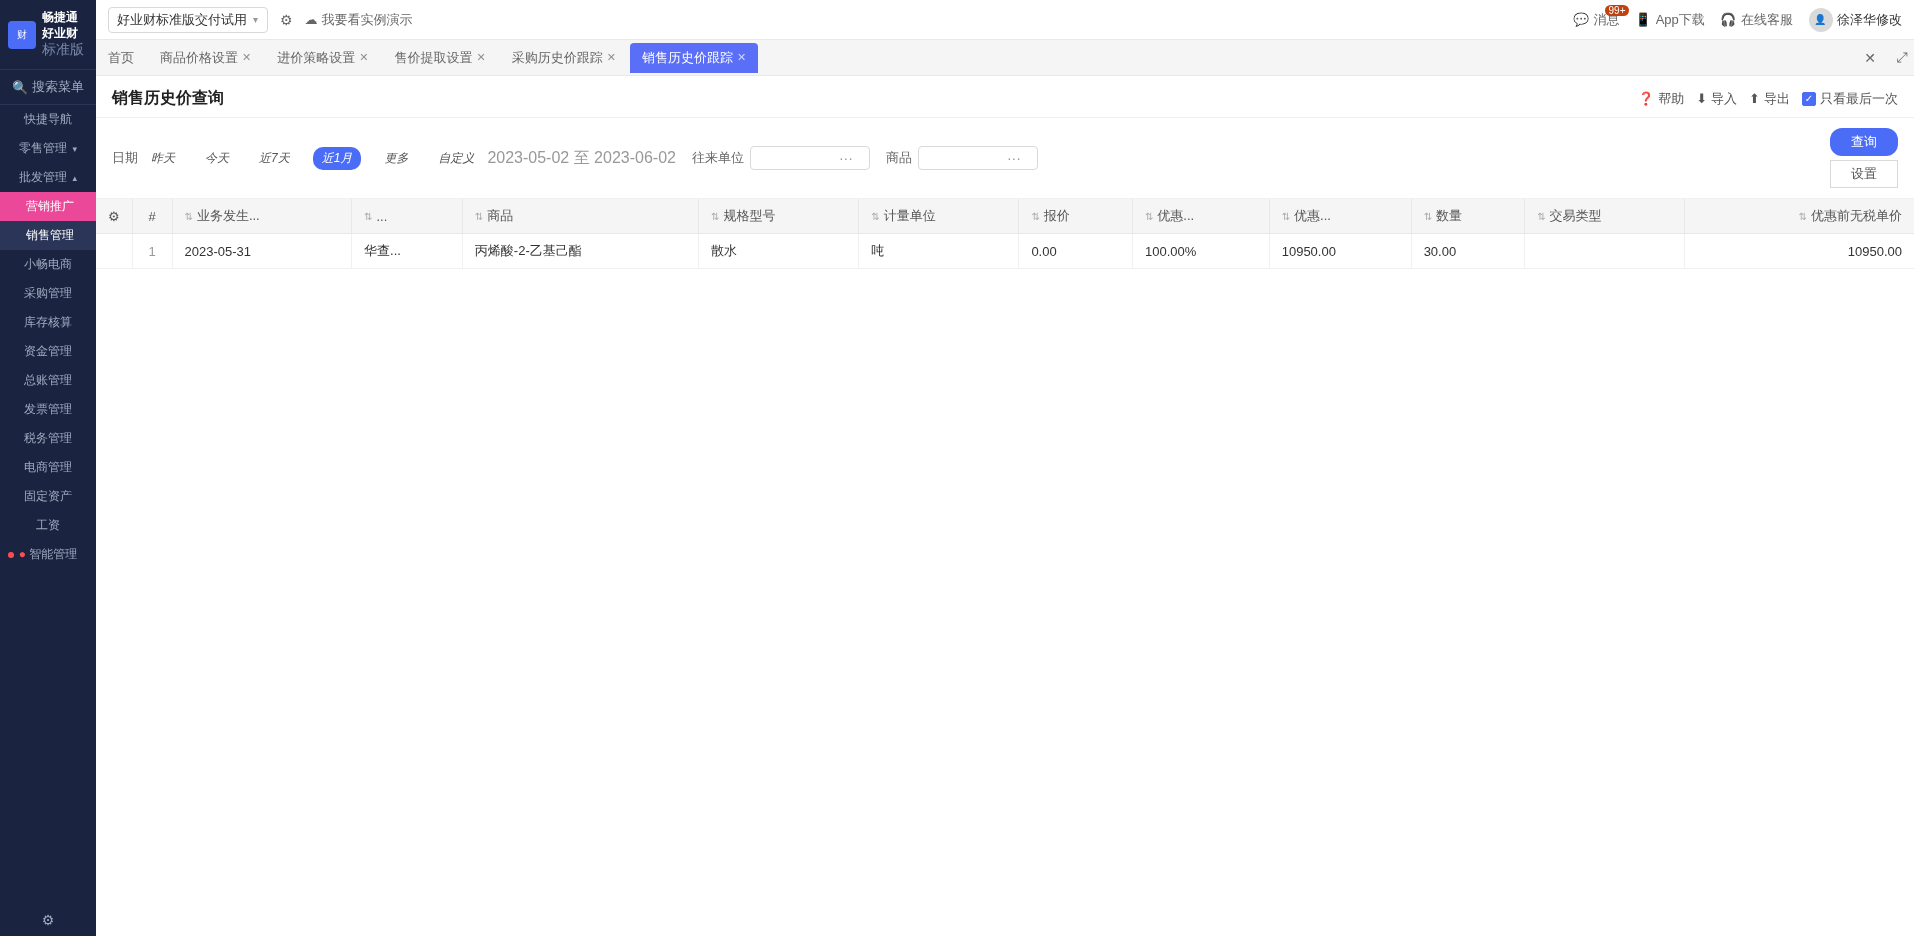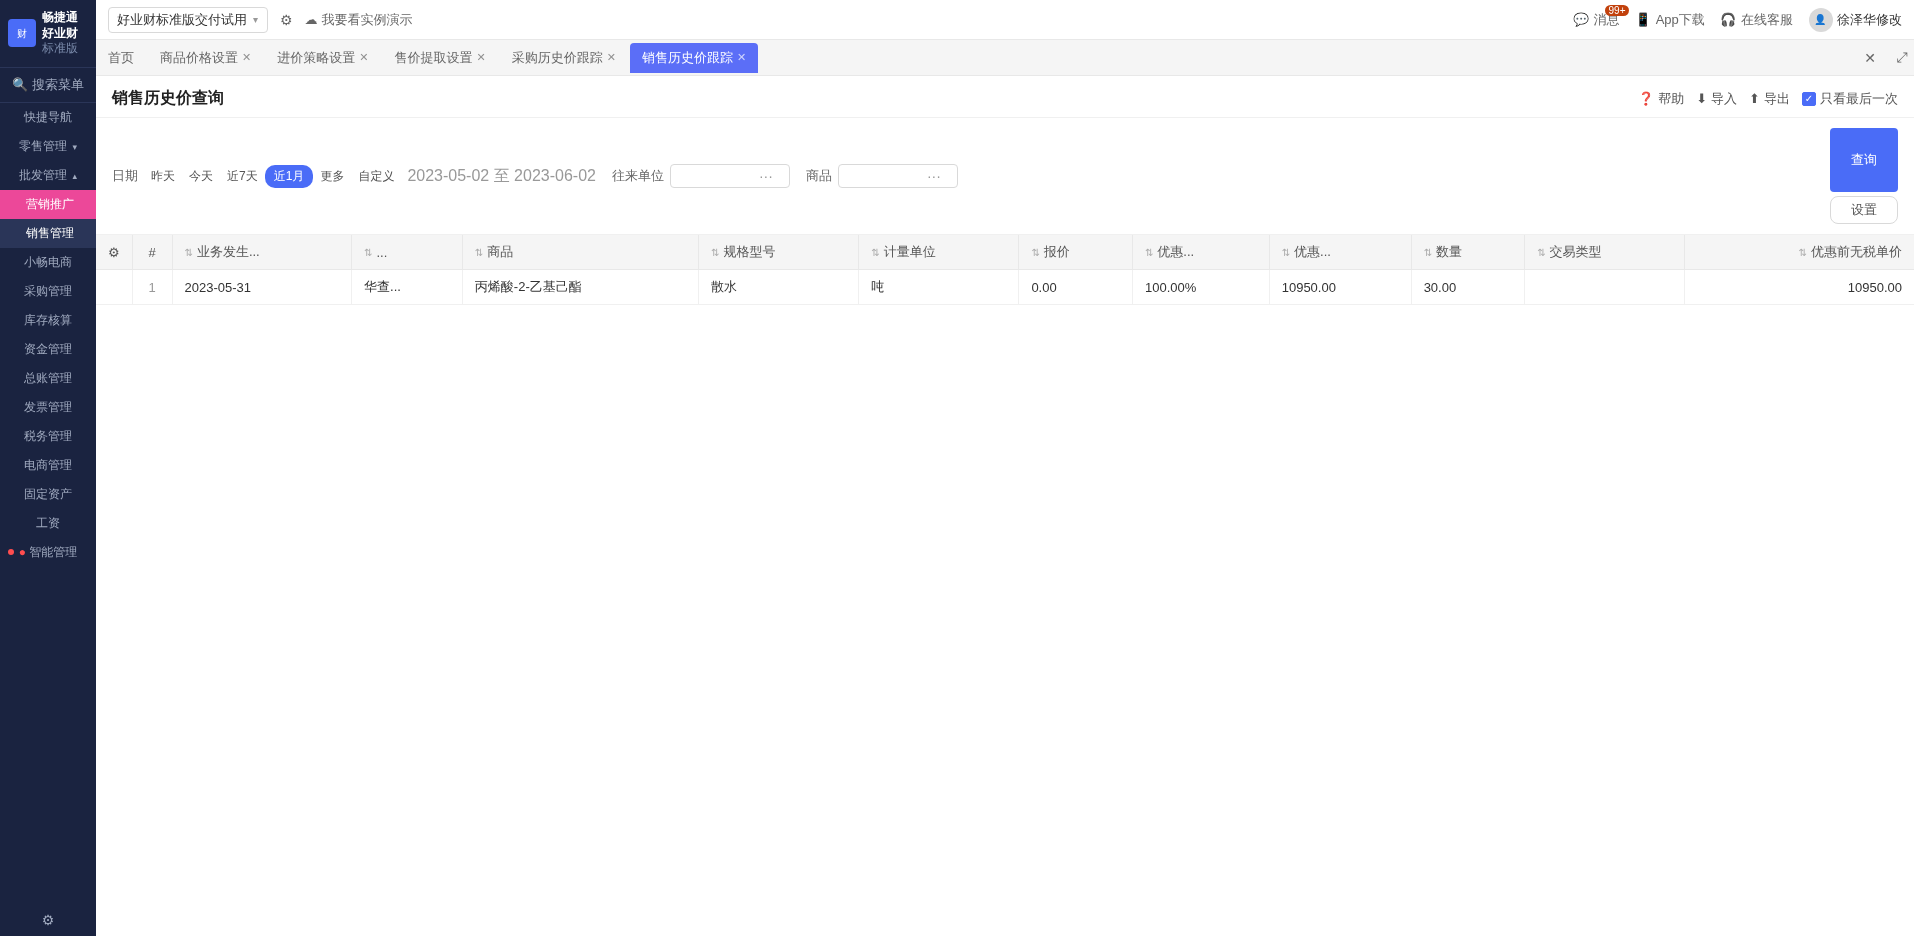--- a/index.html
+++ b/index.html
@@ -218,21 +218,21 @@
       border-bottom: 1px solid #f0f0f0;
     }
     .filter-group {
       display: flex; align-items: center; gap: 6px;
     }
     .filter-label {
       color: #666; font-size: 13px;
       white-space: nowrap;
     }
     .date-btns {
-      display: flex; align-items: flex-start; gap: 0;
+      display: flex; align-items: flex-start; gap: 16px; font-style: italic;
     }
     .date-btn {
       padding: 2px 6px; font-size: 12px;
       border: 1px solid transparent; border-radius: 3px;
       cursor: pointer; color: #555;
     }
     .date-btn.active {
       background: #4a6cf7; color: #fff;
       border-radius: 10px; padding: 2px 8px;
     }
@@ -251,27 +251,27 @@
       color: #999; cursor: pointer; font-size: 14px;
     }
 
     
     .action-btns {
       margin-left: auto;
       display: flex; flex-direction: column; gap: 4px;
     }
     .btn-primary {
       background: #4a6cf7; color: #fff;
-      border: none; border-radius: 4px;
-      padding: 23px 20px; cursor: pointer;
+      border: none; border-radius: 12px;
+      padding: 5px 20px; cursor: pointer;
       font-size: 13px;
     }
     .btn-default {
       background: #fff; color: #555;
-      border: 1px solid #d9d9d9; border-radius: 8px;
+      border: 1px solid #d9d9d9; border-radius: 0;
       padding: 4px 20px; cursor: pointer;
       font-size: 13px;
     }
 
     
     .table-container {
       flex: 1;
       overflow: auto;
     }
     table {
@@ -323,21 +323,21 @@
     }
   </style>
 </head>
 <body>
 
 <div class="sidebar">
   <div class="sidebar-logo">
     <div class="sidebar-logo-icon">财</div>
     <div>
       <div style="font-size:12px;font-weight:bold;">畅捷通好业财</div>
-      <div style="font-size:12px;color:#7888a8;">标准版</div>
+      <div style="font-size:14px;color:#7888a8;font-family:Liberation Serif, serif;">标准版</div>
     </div>
   </div>
 
   <div class="sidebar-search">
     <span>🔍</span>
     <span>搜索菜单</span>
   </div>
 
   <div class="sidebar-nav-item">
     <span>快捷导航</span>

